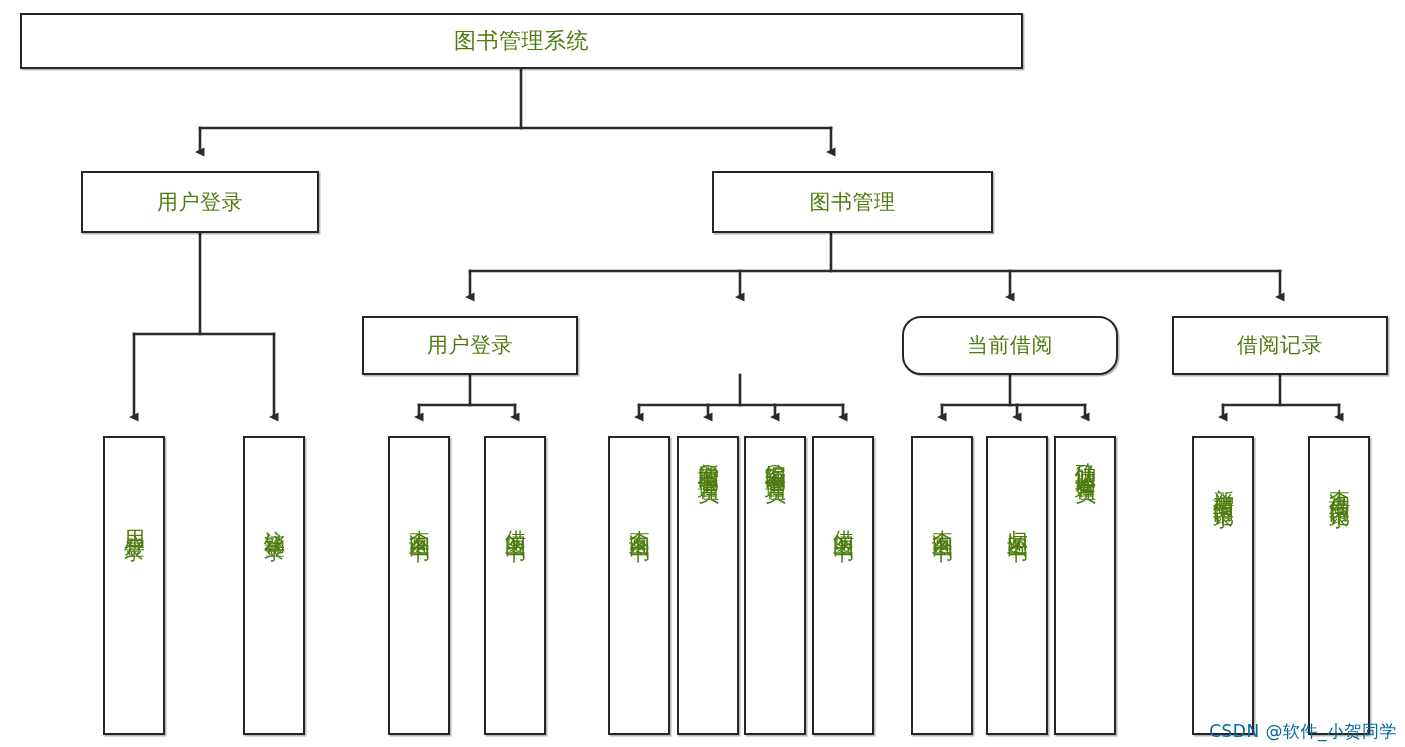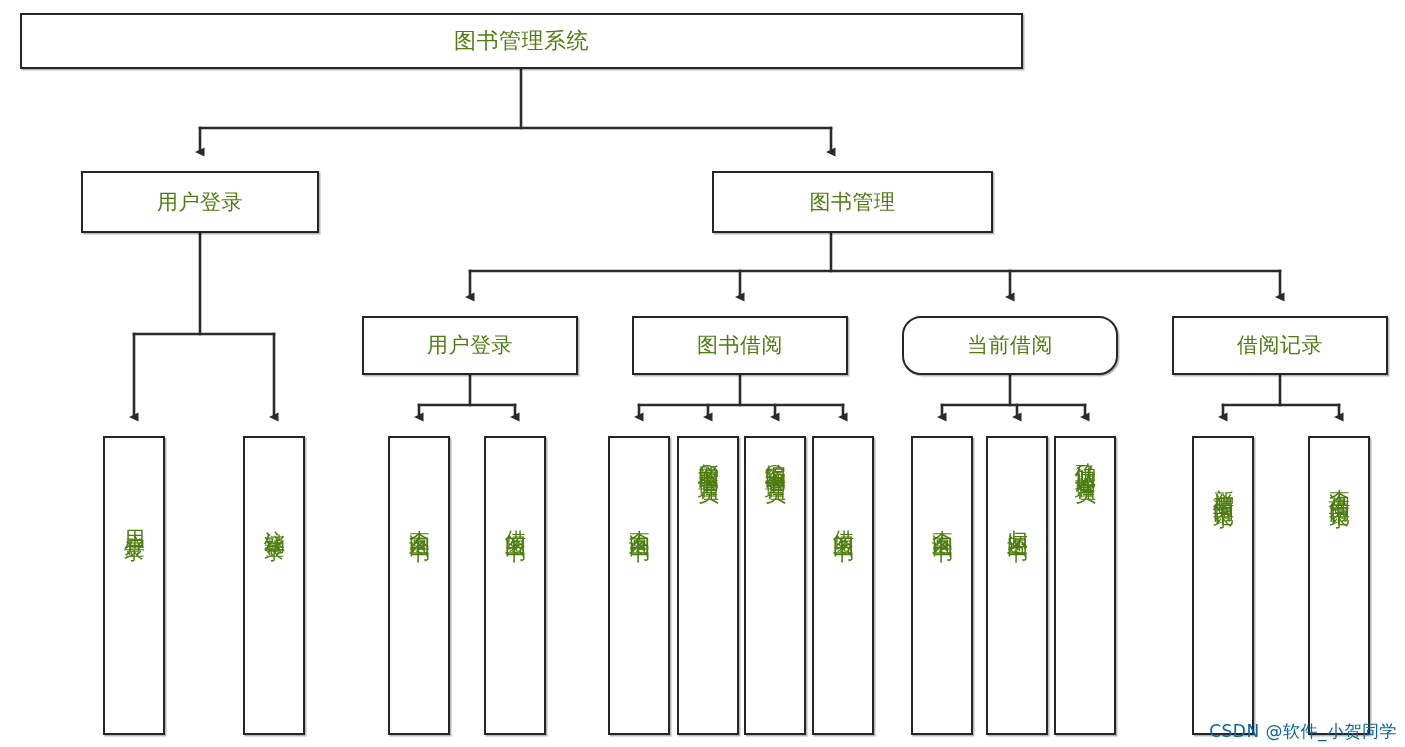--- a/index.html
+++ b/index.html
@@ -134,23 +134,20 @@
   <div class="node" style="left:81px; top:171px; width:238px; height:62px;">
     <span class="label">用户登录</span>
   </div>
   <div class="node" style="left:712px; top:171px; width:281px; height:62px;">
     <span class="label">图书管理</span>
   </div>
 
   <div class="node" style="left:362px; top:316px; width:216px; height:59px;">
     <span class="label">用户登录</span>
   </div>
-  <div class="node" style="left:632px; top:316px; width:216px; height:59px;">
-    <span class="label">图书借阅</span>
-  </div>
   <div class="node" style="left:902px; top:316px; width:216px; height:59px;border-radius:19px;">
     <span class="label">当前借阅</span>
   </div>
   <div class="node" style="left:1172px; top:316px; width:216px; height:59px;">
     <span class="label">借阅记录</span>
   </div>
 
   <div class="node vertical" style="left:103px; top:436px; width:62px; height:299px; padding-top:75px;">
     <span class="label">用户登录</span>
   </div>

